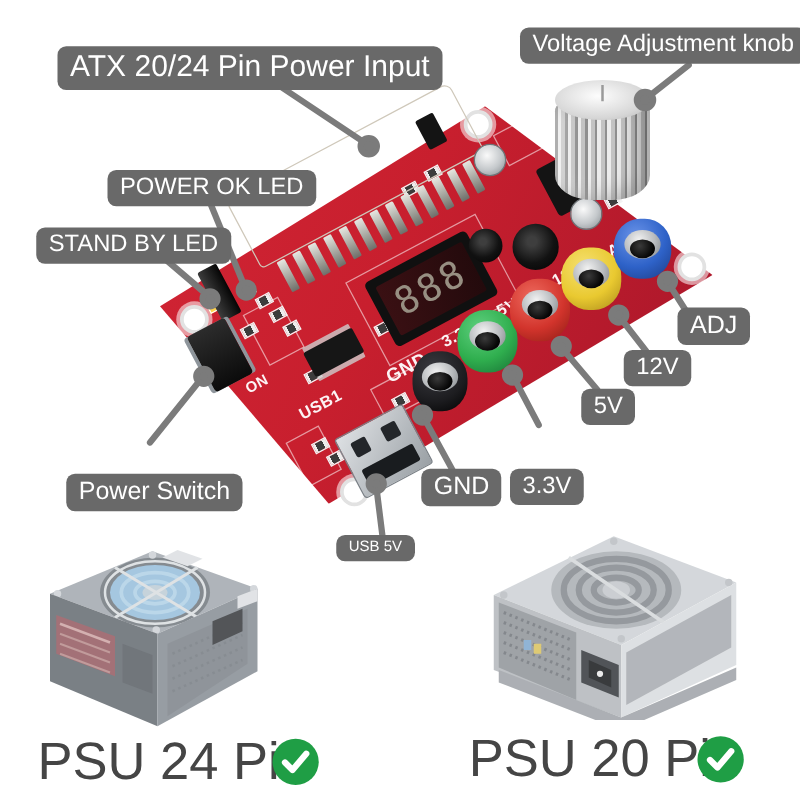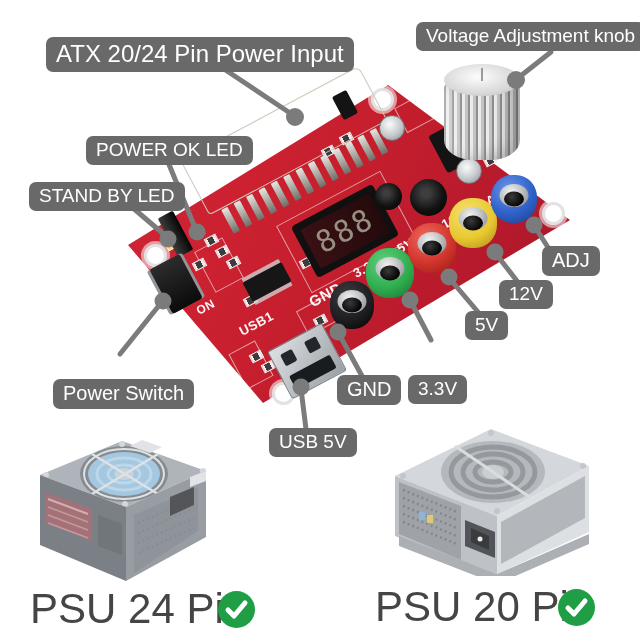--- a/index.html
+++ b/index.html
@@ -224,21 +224,21 @@
     <line x1="549" y1="249" x2="535" y2="227"></line>
       <circle cx="534" cy="225" r="6"></circle>
   </g>
 </svg>
 
 <div class="callout" style="left:46px;top:37px;font-size:24px;">ATX 20/24 Pin Power Input</div>
 <div class="callout" style="left:416px;top:22px;font-size:19px;">Voltage Adjustment knob</div>
 <div class="callout" style="left:86px;top:136px;font-size:19px;">POWER OK LED</div>
 <div class="callout" style="left:29px;top:182px;font-size:19px;">STAND BY LED</div>
 <div class="callout" style="left:53px;top:355px;font-size:20px;margin-top:24px;">Power Switch</div>
-<div class="callout" style="left:269px;top:428px;font-size:19px;">USB 5V</div>
+<div class="callout" style="left:269px;top:428px;font-size:12px;">USB 5V</div>
 <div class="callout" style="left:337px;top:375px;font-size:20px;">GND</div>
 <div class="callout" style="left:408px;top:339px;font-size:19px;margin-top:36px;">3.3V</div>
 <div class="callout" style="left:465px;top:311px;font-size:19px;">5V</div>
 <div class="callout" style="left:499px;top:280px;font-size:19px;">12V</div>
 <div class="callout" style="left:542px;top:246px;font-size:20px;">ADJ</div>
 
 <svg class="psu" style="left:30px;top:437px;" width="188" height="150" viewBox="0 0 188 150">
   <g opacity="0.78">
     <polygon points="92,4 176,34 96,70 10,38" fill="#99a0a7"></polygon>
     <ellipse cx="94" cy="37" rx="44" ry="28" fill="#646b72"></ellipse>

